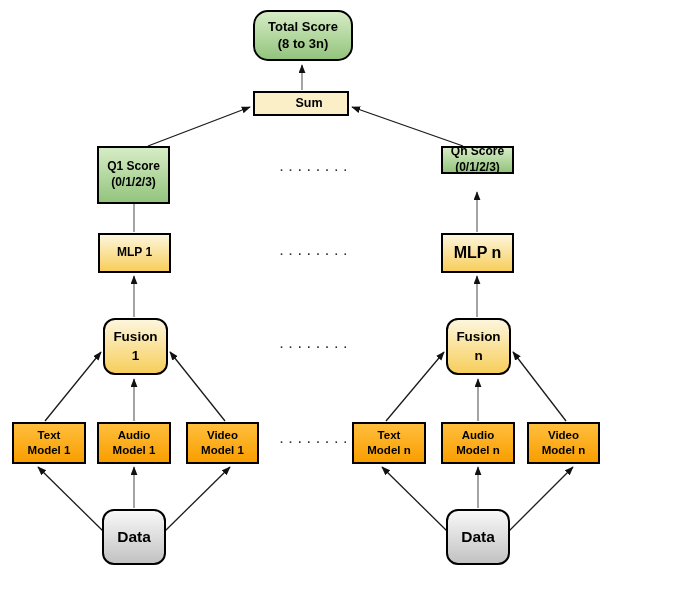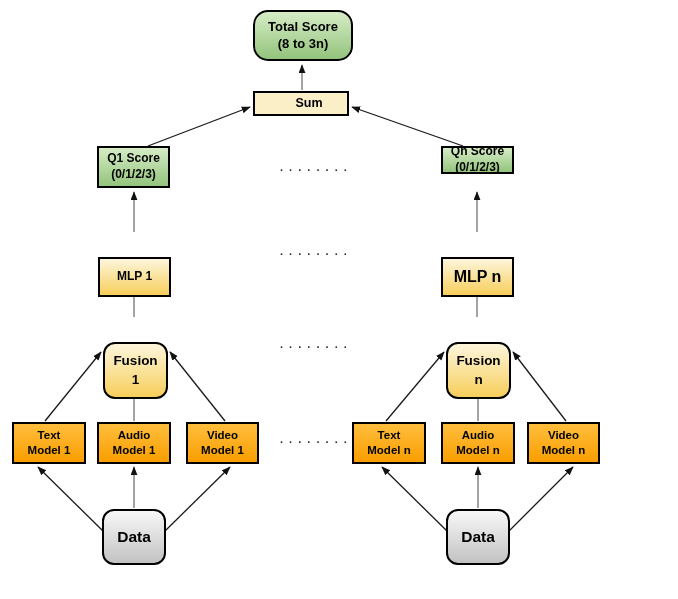--- a/index.html
+++ b/index.html
@@ -34,33 +34,32 @@
     border-width: 2.5px;
   }
   .green {
     background: linear-gradient(to bottom, #d6ecc5 0%, #93c47d 100%);
   }
   .cream {
     background: #fbefc8;
   }
   .yellow {
     background: linear-gradient(to bottom, #fdf6dc 0%, #f7ce5b 100%);
-    margin-top: 24px;
   }
   .orange {
     background: linear-gradient(to bottom, #ffbe3d 0%, #f99e00 100%);
     align-items: center;
   }
   .gray {
     background: linear-gradient(to bottom, #f8f8f8 0%, #c2c2c2 100%);
   }
   
   .n-total   { left: 253px; top: 10px;  width: 100px; height: 51px; font-size: 13px; border-radius: 15px; }
   .n-sum     { left: 253px; top: 91px;  width: 96px;  height: 25px; font-size: 12.5px; padding-left: 16px; }
-  .n-q1      { left: 97px;  top: 146px; width: 73px;  height: 42px; font-size: 12px; }
+  .n-q1      { left: 97px;  top: 146px; width: 73px;  height: 58px; font-size: 12px; }
   .n-qn      { left: 441px; top: 146px; width: 73px;  height: 28px; font-size: 12px; }
   .n-mlp1    { left: 98px;  top: 233px; width: 73px;  height: 40px; font-size: 12px; }
   .n-mlpn    { left: 441px; top: 233px; width: 73px;  height: 40px; font-size: 16px; }
   .n-fusion1 { left: 103px; top: 318px; width: 65px;  height: 57px; font-size: 13.5px; line-height: 1.35; }
   .n-fusionn { left: 446px; top: 318px; width: 65px;  height: 57px; font-size: 13.5px; line-height: 1.35; }
   .n-text1   { left: 12px;  top: 422px; width: 74px;  height: 42px; font-size: 11.5px; }
   .n-audio1  { left: 97px;  top: 422px; width: 74px;  height: 42px; font-size: 11.5px; }
   .n-video1  { left: 186px; top: 422px; width: 73px;  height: 42px; font-size: 11.5px; }
   .n-textn   { left: 352px; top: 422px; width: 74px;  height: 42px; font-size: 11.5px; }
   .n-audion  { left: 441px; top: 422px; width: 74px;  height: 42px; font-size: 11.5px; }

